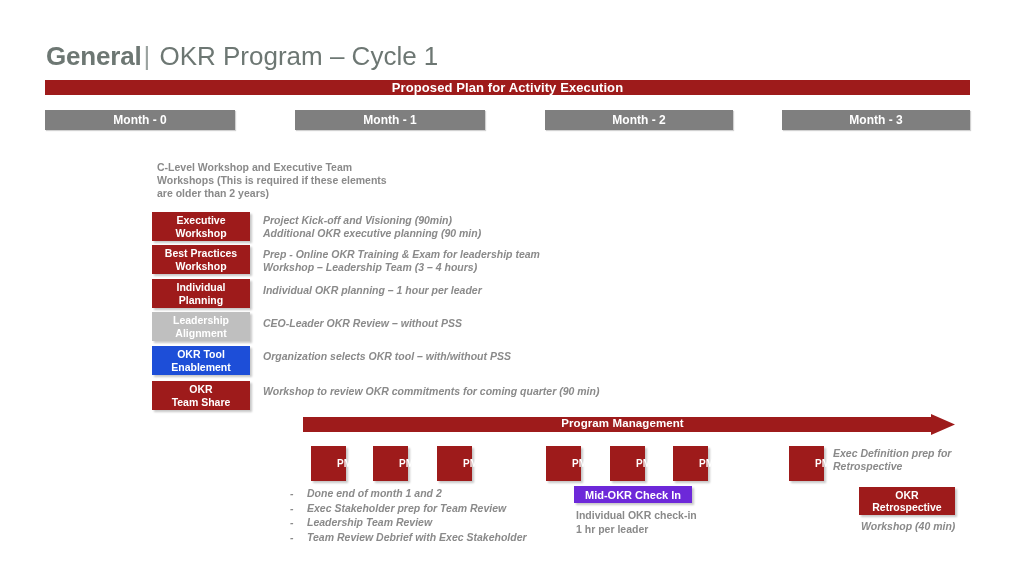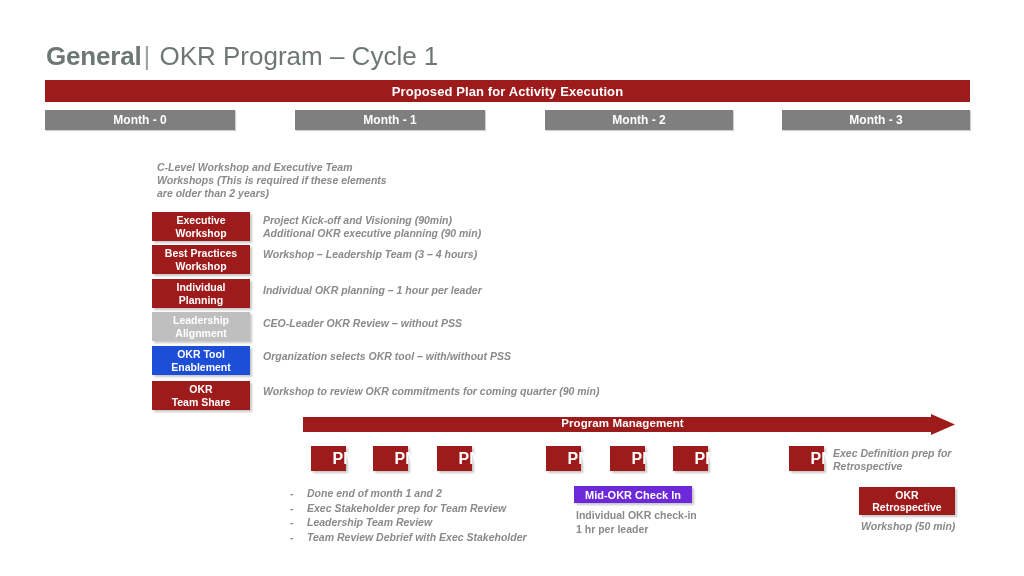--- a/index.html
+++ b/index.html
@@ -41,21 +41,21 @@
     font-weight: normal;
     color: #6d7773;
   }
 
   
   .banner {
     position: absolute;
     left: 45px;
     top: 80px;
     width: 925px;
-    height: 22px;
+    height: 15px;
     background: #9e1b1b;
     color: #ffffff;
     font-size: 13px;
     font-weight: bold;
     display: flex;
     align-items: center;
     justify-content: center;
     letter-spacing: 0.1px;
   }
 
@@ -96,21 +96,20 @@
     justify-content: center;
     text-align: center;
     box-shadow: 1.5px 1.5px 2px rgba(0,0,0,0.25);
   }
   .vision-desc {
     position: absolute;
     left: 157px;
     top: 161px;
     width: 330px;
     font-size: 10.5px;
-    font-style: italic;
     font-weight: bold;
     color: #8a8a8a;
     line-height: 13.2px;
   }
 
   
   .act-box {
     position: absolute;
     left: 152px;
     width: 98px;
@@ -157,24 +156,24 @@
     color: #ffffff;
     letter-spacing: 0.1px;
     padding-left: 9px;
   }
 
   
   .pm-chip {
     position: absolute;
     top: 446px;
     width: 35px;
-    height: 25px;
+    height: 35px;
     background: #9e1b1b;
     color: #ffffff;
-    font-size: 16px;
+    font-size: 10px;
     font-weight: bold;
     display: flex;
     align-items: center;
     justify-content: center;
     box-shadow: 1.5px 1.5px 2px rgba(0,0,0,0.22);
     padding-left: 32px;
   }
 
   .exec-note {
     position: absolute;
@@ -299,20 +298,21 @@
   <div class="act-desc" style="top:214px">
     <div>Project Kick-off and Visioning (90min)</div>
     <div>Additional OKR executive planning (90 min)</div>
   </div>
 
   <div class="act-box" id="ab1" style="top: 245px; background: rgb(158, 27, 27); color: rgb(255, 255, 255);">
     <span>Best Practices</span>
     <span>Workshop</span>
   </div>
   <div class="act-desc" style="top:248px">
+    <div>Prep - Online OKR Training &amp; Exam for leadership team</div>
     <div>Workshop – Leadership Team  (3 – 4 hours)</div>
   </div>
 
   <div class="act-box" id="ab2" style="top: 279px; background: rgb(158, 27, 27); color: rgb(255, 255, 255);">
     <span>Individual</span>
     <span>Planning</span>
   </div>
   <div class="act-desc" style="top:284px">
     <div>Individual OKR planning  –  1 hour per leader</div>
   </div>
@@ -400,16 +400,16 @@
   <div class="mid-desc">
     <div>Individual OKR check-in</div>
     <div>1 hr per leader</div>
   </div>
 
   <div class="retro-box">
     <span>OKR</span>
     <span>Retrospective</span>
   </div>
   <div class="retro-desc">
-    <div>Workshop (50 min)</div>
+    <div>Workshop (40 min)</div>
   </div>
 
 </div>
 
 </body></html>

